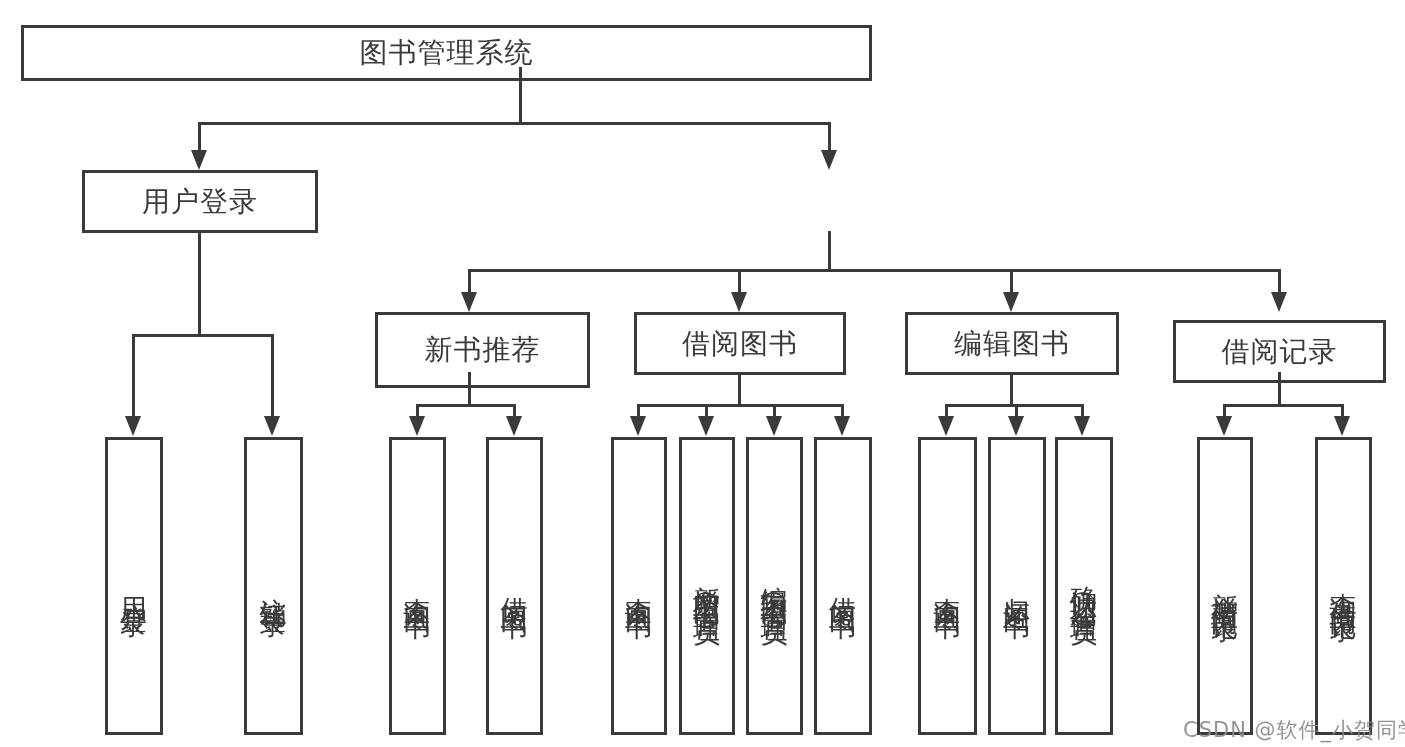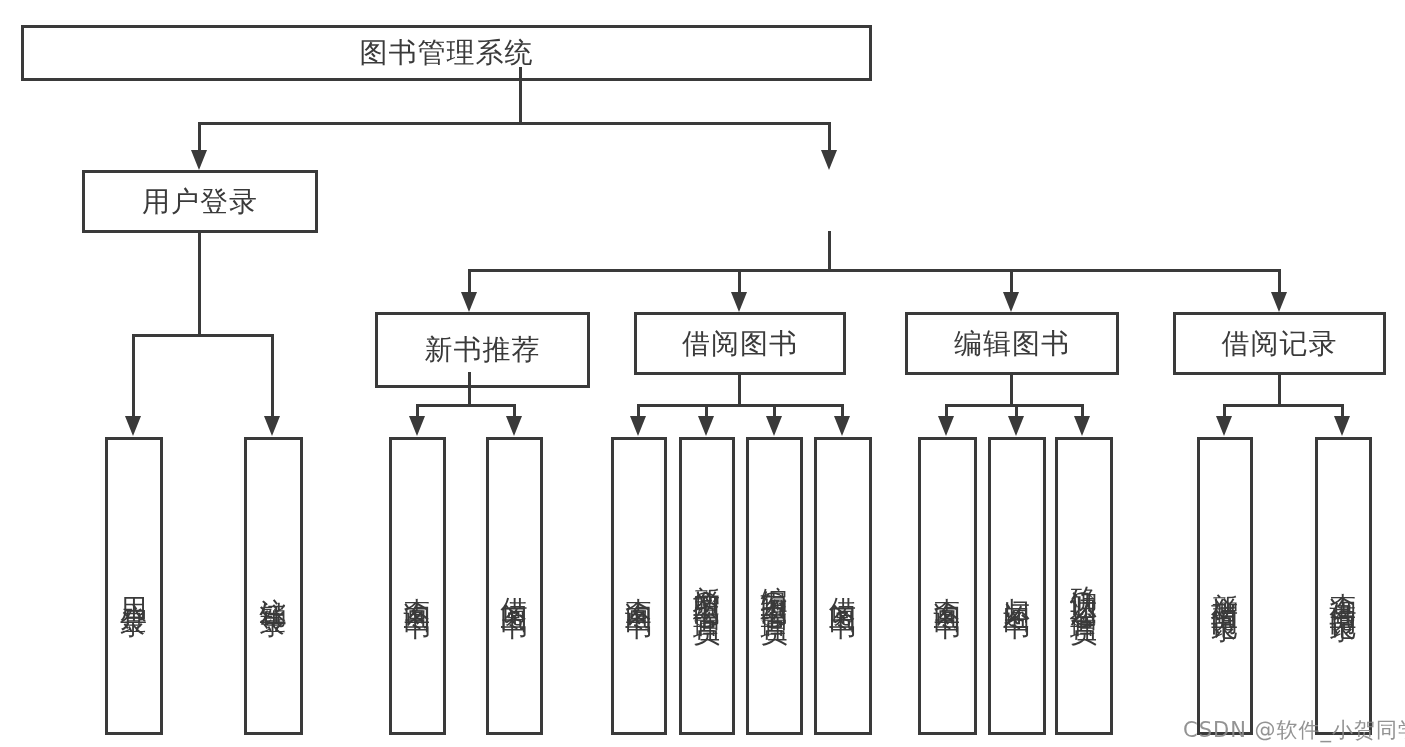--- a/index.html
+++ b/index.html
@@ -100,21 +100,21 @@
 
   <div class="node" style="left:375px;top:312px;width:215px;height:76px;">
     <span>新书推荐</span>
   </div>
   <div class="node" style="left:634px;top:312px;width:212px;height:63px;">
     <span>借阅图书</span>
   </div>
   <div class="node" style="left:905px;top:312px;width:214px;height:63px;">
     <span>编辑图书</span>
   </div>
-  <div class="node" style="left:1173px;top:312px;width:213px;height:63px;">
+  <div class="node" style="left:1173px;top:320px;width:213px;height:63px;">
     <span>借阅记录</span>
   </div>
 
   <div class="vline" style="left:468px;top:372px;height:35px;"></div>
   <div class="hline" style="left:416px;top:404px;width:100px;"></div>
   <div class="vline" style="left:416px;top:404px;height:14px;"></div>
   <div class="arrow" style="left:409px;top:416px;"></div>
   <div class="vline" style="left:513px;top:404px;height:14px;"></div>
   <div class="arrow" style="left:506px;top:416px;"></div>
 

